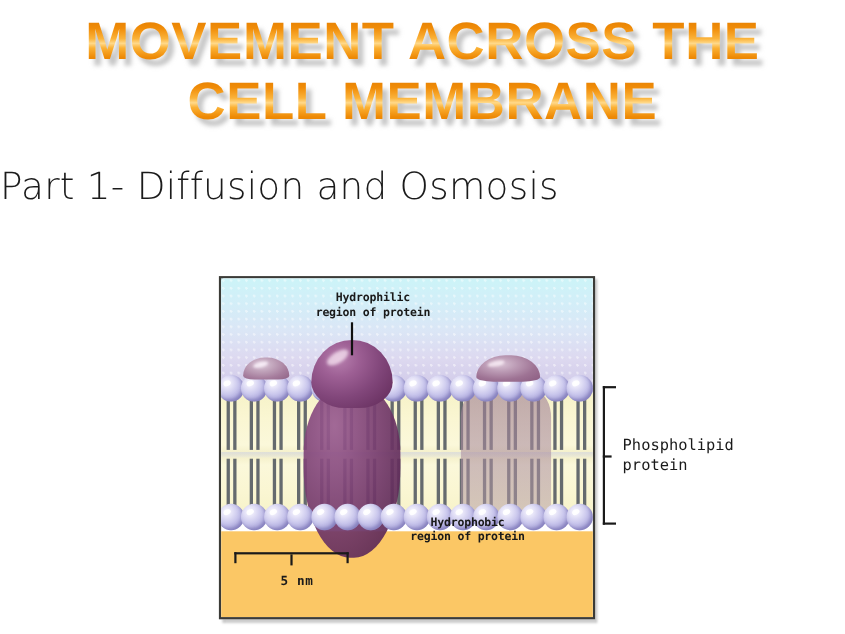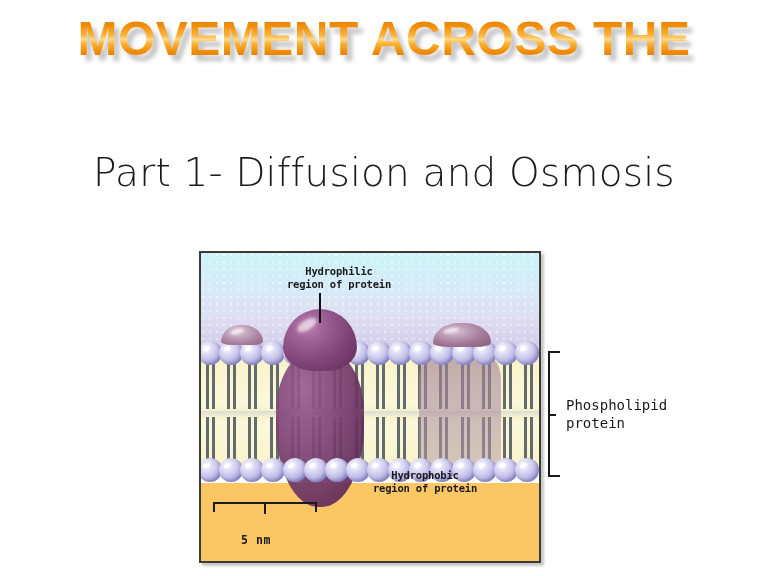--- a/index.html
+++ b/index.html
@@ -47,24 +47,23 @@
     padding: 1px 0 3px 0;
   }
   .title-line.second { margin-top: 1px; }
 
   
   #slide-subtitle {
     position: absolute;
     top: 150px;
     left: 0;
     width: 768px;
-    text-align: center;
     font-family: "DejaVu Sans", sans-serif;
     font-weight: 300;
-    font-size: 39px;
+    font-size: 34px;
     color: #1b1b1b;
     letter-spacing: 0.2px;
   }
 
   
   #membrane-figure {
     position: absolute;
     left: 199px;
     top: 251px;
     width: 342px;
@@ -288,25 +287,24 @@
     left: 58px;
     top: 12px;
     width: 160px;
     text-align: center;
   }
   #label-hydrophobic {
     left: 172px;
     top: 216px;
   }
   #label-scale {
-    left: 40px;
+    left: 54px;
     top: 268px;
     font-size: 11.5px;
     letter-spacing: 0.6px;
-    margin-top: 12px;
   }
 
   .leader {
     position: absolute;
     background: #111;
   }
   #leader-hydrophilic {
     left: 118px;
     top: 40px;
     width: 1.6px;
@@ -382,20 +380,21 @@
     line-height: 1.32;
     color: #1a1a1a;
     white-space: nowrap;
   }
 </style>
 </head>
 <body>
 
 <div id="slide-title">
   <span class="title-line">MOVEMENT ACROSS THE</span>
+  <span class="title-line second">CELL MEMBRANE</span>
 </div>
 
 <div id="slide-subtitle">Part 1- Diffusion and Osmosis</div>
 
 <div id="membrane-figure">
   <div class="fig-inner">
 
     <div class="extracellular">
       <div class="speckles"></div>
     </div>

